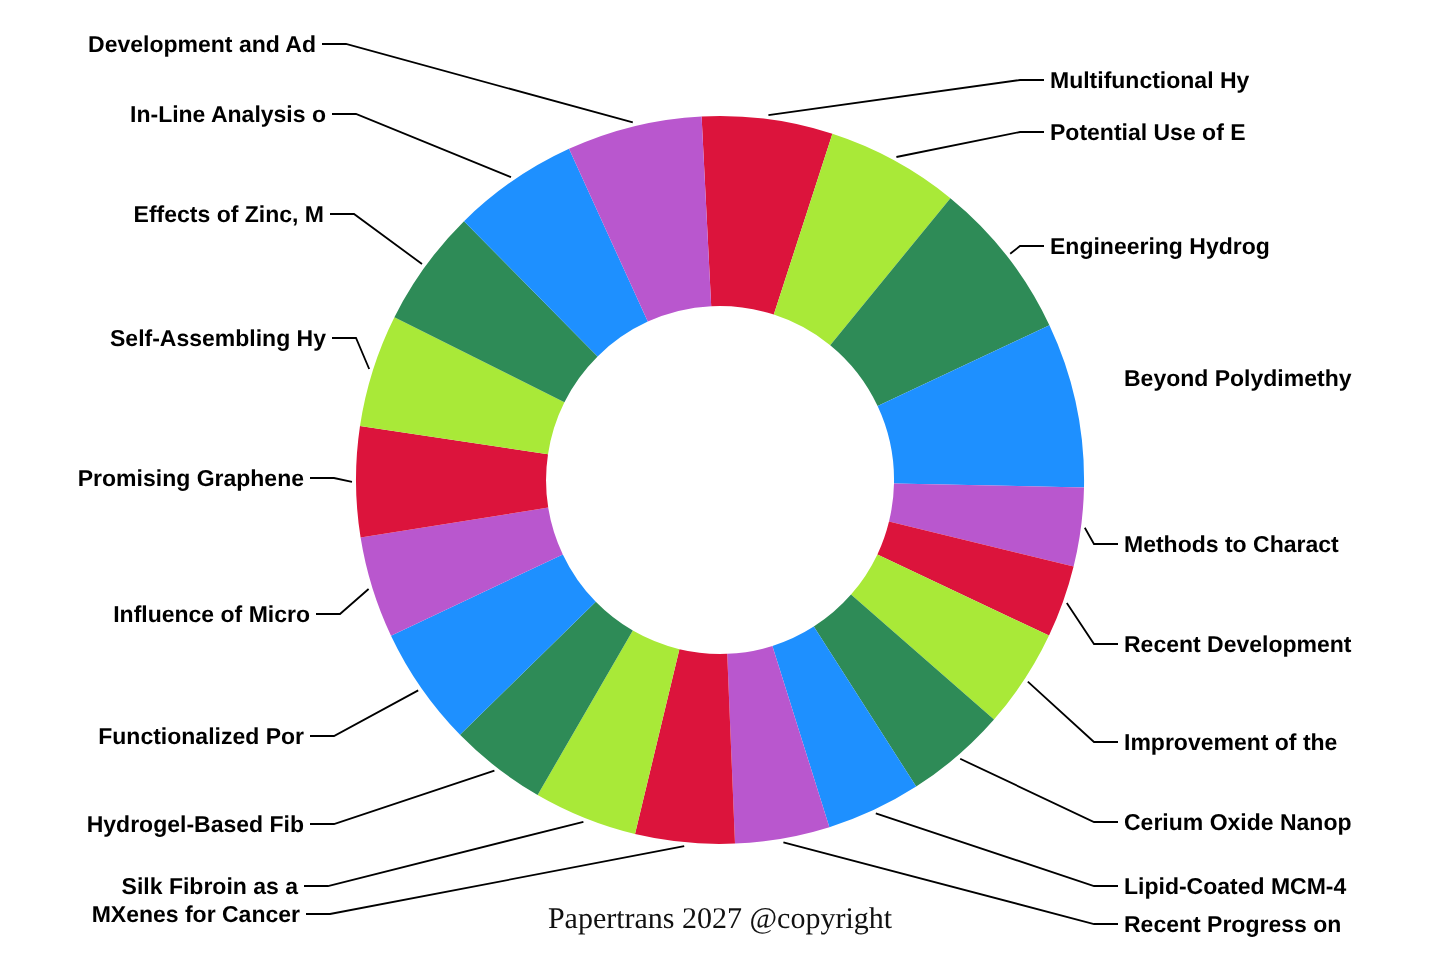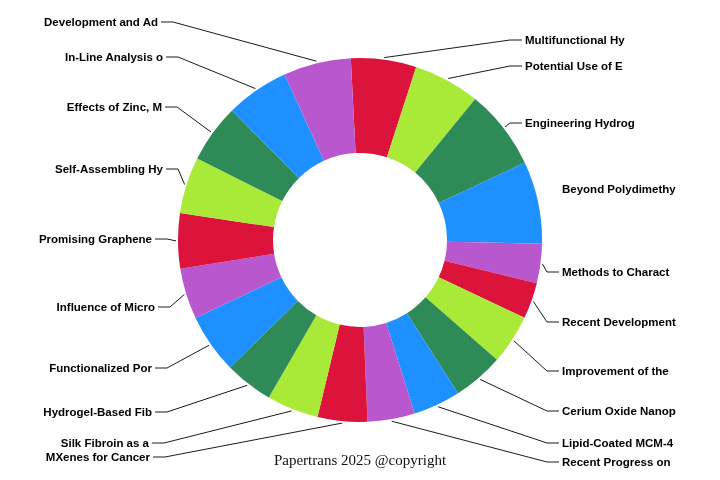--- a/index.html
+++ b/index.html
@@ -98,14 +98,14 @@
       <polyline points="211.0,132.0 177,107 165,107" fill="none" stroke="#000" stroke-width="0.9"></polyline>
       <text x="162" y="111" text-anchor="end" class="seg-label">Effects of Zinc, M</text>
       <path d="M232.0 110.6 A182 182 0 0 1 284.5 74.4 L323.9 160.8 A87 87 0 0 0 298.8 178.2 Z" fill="#1E90FF"></path>
       <polyline points="255.5,88.6 178,57 166,57" fill="none" stroke="#000" stroke-width="0.9"></polyline>
       <text x="163" y="61" text-anchor="end" class="seg-label">In-Line Analysis o</text>
       <path d="M284.5 74.4 A182 182 0 0 1 350.8 58.2 L355.6 153.1 A87 87 0 0 0 323.9 160.8 Z" fill="#B957CE"></path>
       <polyline points="316.4,61.2 173,22 161,22" fill="none" stroke="#000" stroke-width="0.9"></polyline>
       <text x="158" y="26" text-anchor="end" class="seg-label">Development and Ad</text>
     </svg>
 
-  <div class="chart-footer">Papertrans 2025 @copyright</div>
+  <div class="chart-footer">Papertrans 2027 @copyright</div>
 </div>
 
 </body></html>

